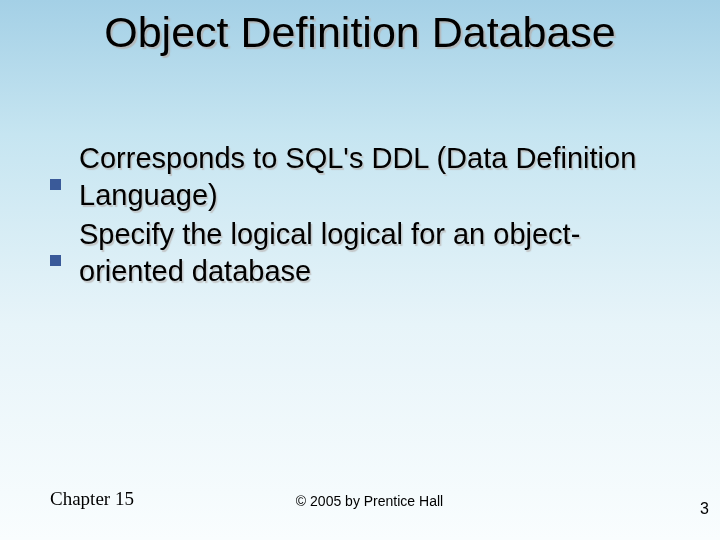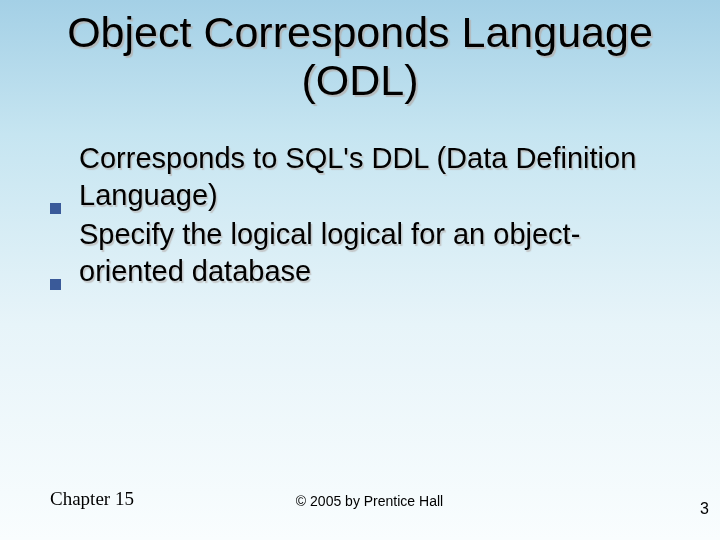--- a/index.html
+++ b/index.html
@@ -31,21 +31,21 @@
     letter-spacing: 0px;
   }
   .body {
     position: absolute;
     top: 140px;
     left: 50px;
     right: 36px;
   }
   .bullet-row {
     display: flex;
-    align-items: flex-end;
+    align-items: center;
     margin-bottom: 2px;
   }
   .bullet {
     width: 11px;
     height: 11px;
     background: #3a5a99;
     margin-top: 14px;
     margin-right: 18px;
     flex-shrink: 0;
   }
@@ -87,22 +87,21 @@
     font-size: 16px;
     color: #000;
   }
 </style>
 </head>
 <body>
 
 <div class="slide">
 
   <div class="title">
-    <span>Object Corresponds Language</span><br>
-    <span>(ODL)</span>
+    <span>Object Definition Database</span><br>
   </div>
 
   <div class="body">
     <div class="bullet-row">
       <div class="bullet"></div>
       <div class="bullet-text">Corresponds to SQL's DDL (Data Definition Language)</div>
     </div>
     <div class="bullet-row">
       <div class="bullet"></div>
       <div class="bullet-text">Specify the logical logical for an object-oriented database</div>

